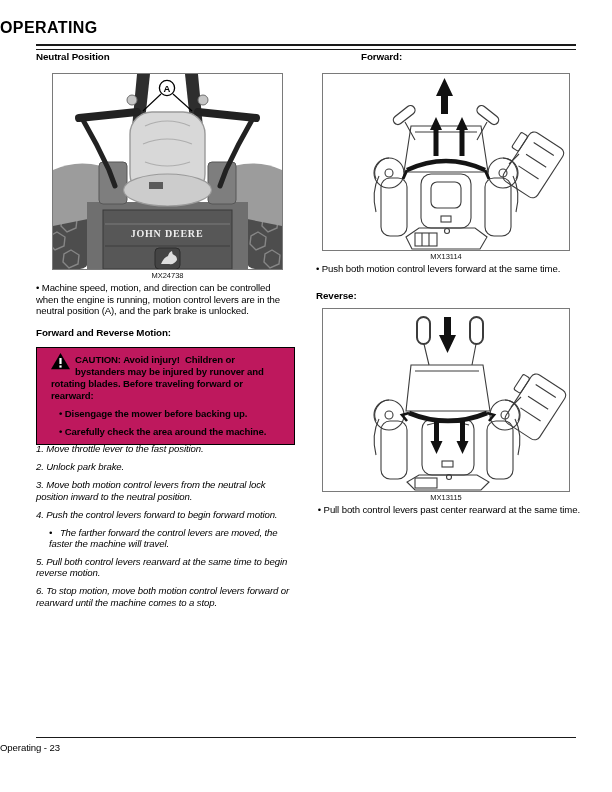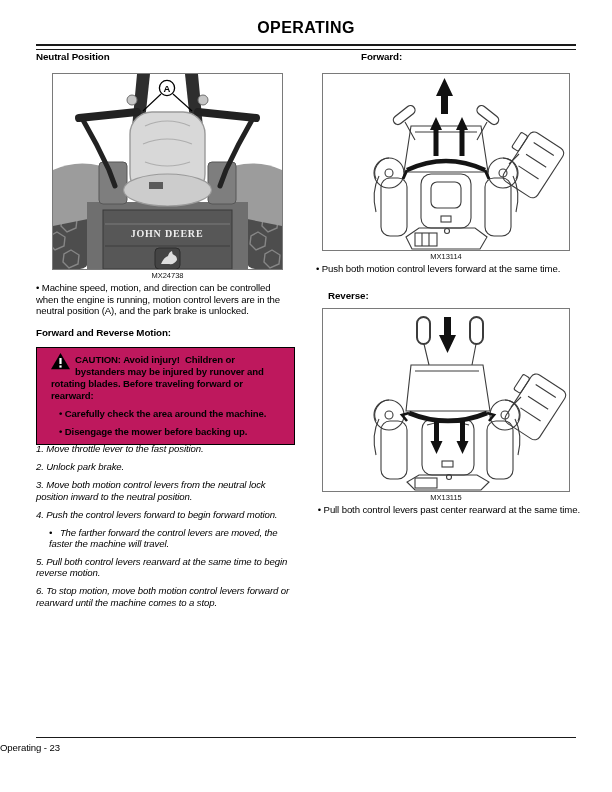--- a/index.html
+++ b/index.html
@@ -2,21 +2,21 @@
 <html><head>
 <meta charset="utf-8">
 <style>
   html,body{margin:0;padding:0;background:#ffffff;}
   .page{
     position:relative;width:612px;height:792px;background:#ffffff;overflow:hidden;
     font-family:"Liberation Sans", sans-serif;color:#000;
   }
   .abs{position:absolute;}
   .page-title{
-    top:19px;left:0;right:0;text-align:center;
+    top:19px;left:0;right:0;text-align:left;
     font-size:16px;font-weight:bold;letter-spacing:.4px;
   }
   .header-rule{
     top:44px;left:36px;width:540px;height:3px;
     border-top:2px solid #1a1a1a;border-bottom:1px solid #1a1a1a;
   }
   .col-heading{font-size:9.8px;font-weight:bold;letter-spacing:-.1px;}
   .body-text{font-size:9.6px;line-height:11.5px;letter-spacing:-.12px;}
   .figure{
     border:1px solid #7a7a7a;background:#fff;box-sizing:border-box;
@@ -120,22 +120,22 @@
 
   <div class="abs caution" style="top:347px;left:36px;">
     <span class="warn-wrap">
       <svg width="19" height="17" viewBox="0 0 19 17" style="margin-top:-1px;">
         <path d="M9.5,0 L19,16.2 L0,16.2 Z" fill="#000"></path>
         <rect x="8.4" y="5" width="2.2" height="6" fill="#fff"></rect>
         <rect x="8.4" y="12.4" width="2.2" height="2.2" fill="#fff"></rect>
       </svg>
     </span>
     <div class="c-text">CAUTION: Avoid injury!&nbsp; Children or bystanders may be injured by runover and rotating blades. Before traveling forward or rearward:</div>
+    <div class="c-bullet">• Disengage the mower before backing up.</div>
     <div class="c-bullet">• Carefully check the area around the machine.</div>
-    <div class="c-bullet">• Disengage the mower before backing up.</div>
   </div>
 
   <div class="abs body-text steps" style="top:443px;left:36px;width:258px;font-style:italic;">
     <p>1. Move throttle lever to the fast position.</p>
     <p>2. Unlock park brake.</p>
     <p>3. Move both motion control levers from the neutral lock position inward to the neutral position.</p>
     <p>4. Push the control levers forward to begin forward motion.</p>
     <p class="substep">•&nbsp;&nbsp; The farther forward the control levers are moved, the faster the machine will travel.</p>
     <p>5. Pull both control levers rearward at the same time to begin reverse motion.</p>
     <p>6. To stop motion, move both motion control levers forward or rearward until the machine comes to a stop.</p>
@@ -189,21 +189,21 @@
 
       <path d="M121.5,4 L130,22 L125,22 L125,40 L118,40 L118,22 L113,22 Z" fill="#111"></path>
       <path d="M113,56 L107,56 L113,43 L119,56 L115.5,56 L115.5,82 L110.5,82 L110.5,56 Z" fill="#111"></path>
       <path d="M139,56 L133,56 L139,43 L145,56 L141.5,56 L141.5,82 L136.5,82 L136.5,56 Z" fill="#111"></path>
     </svg>
   </div>
   <div class="abs fig-caption" style="top:252px;left:322px;width:248px;">MX13114</div>
 
   <div class="abs body-text" style="top:263px;left:316px;width:264px;">• Push both motion control levers forward at the same time.</div>
 
-  <div class="abs col-heading" style="top:290px;left:328px;">Reverse:</div>
+  <div class="abs col-heading" style="top:290px;left:316px;">Reverse:</div>
 
   <div class="abs figure" style="top:308px;left:322px;width:248px;height:184px;">
     <svg width="246" height="182" viewBox="0 0 246 182">
       <rect x="0" y="0" width="246" height="182" fill="#ffffff"></rect>
       <g fill="none" stroke="#3c3c3c" stroke-width="1.1">
 
         <rect x="94" y="8" width="13" height="27" rx="6.5" fill="#ffffff" stroke-width="2"></rect>
         <rect x="147" y="8" width="13" height="27" rx="6.5" fill="#ffffff" stroke-width="2"></rect>
         <path d="M101,35 L106,56 M153,35 L149,56"></path>
 

